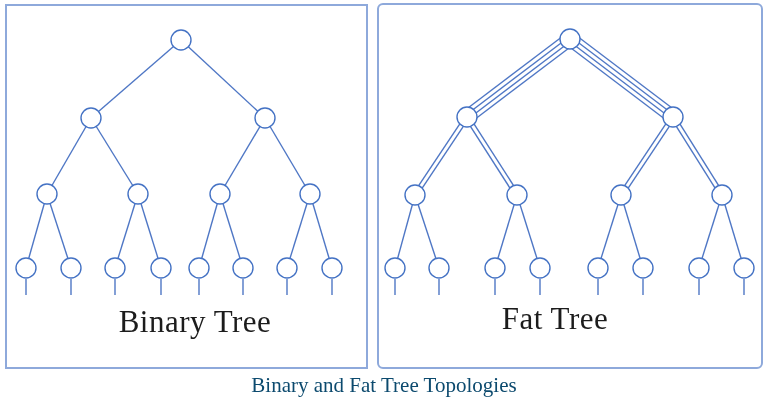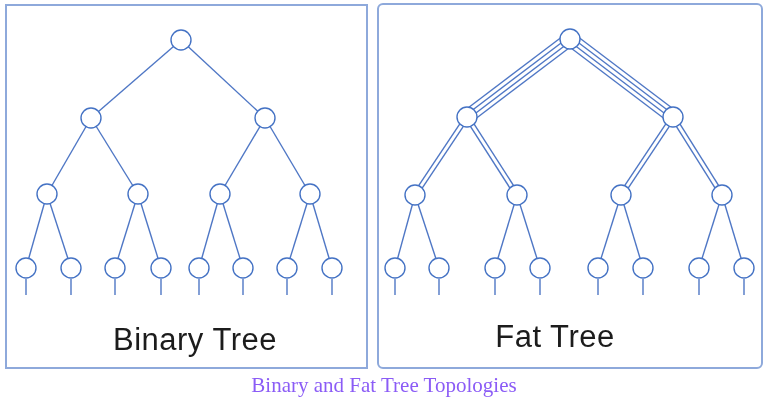--- a/index.html
+++ b/index.html
@@ -12,37 +12,36 @@
   }
   .panel {
     position: absolute;
     background: #ffffff;
     border: 2px solid #8ea9db;
   }
   .panel svg { display: block; }
   .panel-label {
     position: absolute;
     transform: translate(-50%, -50%);
-    font-family: Liberation Sans, sans-serif;
+    font-family: Liberation Serif, serif;
     font-size: 31px;
     font-weight: 400;
     color: #1c1c1c;
     white-space: nowrap;
     letter-spacing: 0.5px;
-    margin-top: 18px;
   }
   .caption {
     position: absolute;
     top: 373px;
     left: 0;
     width: 768px;
     text-align: center;
     font-family: "Liberation Serif", serif;
     font-size: 21px;
-    color: #8b5cf6;
+    color: #0c4a6e;
   }
 </style>
 </head>
 <body>
 
 <div class="panel" id="panel-0" style="left: 5px; top: 4px; width: 359px; height: 361px; border-color: rgb(142, 169, 219);">
   <svg id="svg-0" xmlns="http://www.w3.org/2000/svg" width="359" height="361" viewBox="0 0 359 361">
       <line x1="174" y1="34" x2="84" y2="112" stroke="#4f77c5" stroke-width="1.4"></line>
       <line x1="174" y1="34" x2="258" y2="112" stroke="#4f77c5" stroke-width="1.4"></line>
       <line x1="84" y1="112" x2="40" y2="188" stroke="#4f77c5" stroke-width="1.4"></line>

